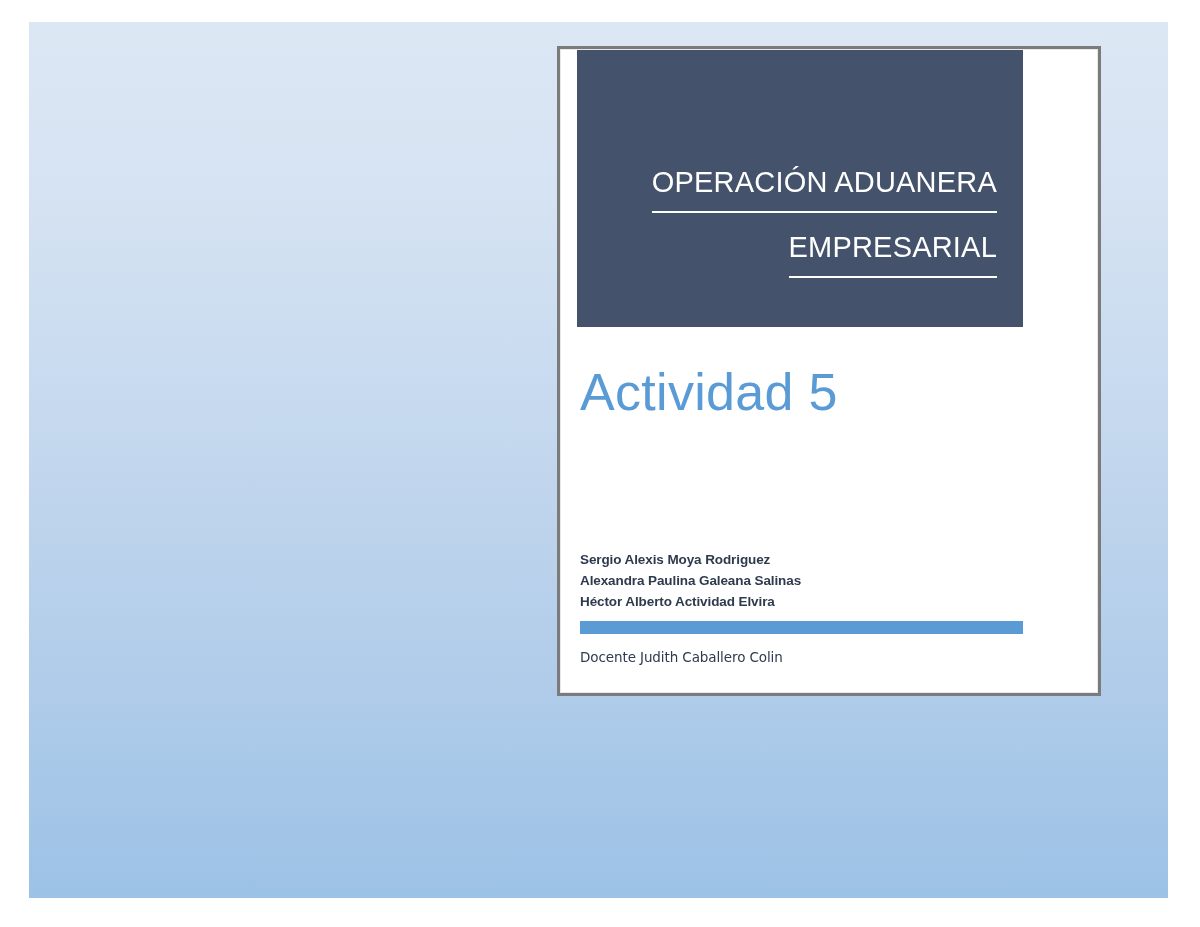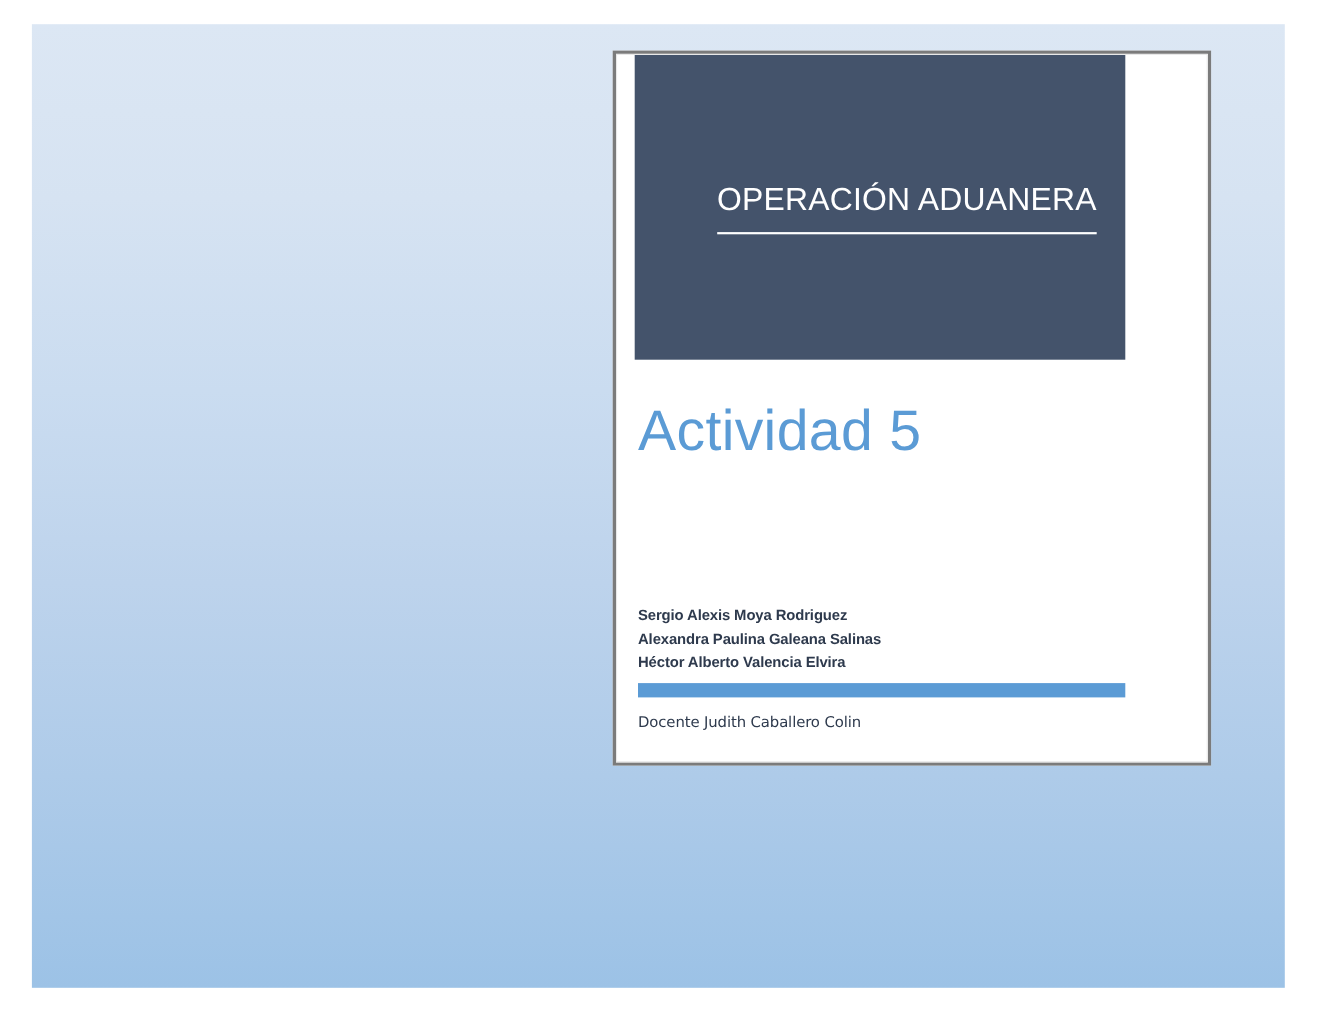--- a/index.html
+++ b/index.html
@@ -153,32 +153,35 @@
 <div id="viewer-canvas">
 
   <div id="document-page">
     <div id="page-inner">
 
       <div id="title-band">
         <div id="title-band-text">
           <div id="title-line-1">
             <span class="tline">OPERACIÓN ADUANERA</span>
           </div>
+          <div id="title-line-2">
+            <span class="tline">EMPRESARIAL</span>
+          </div>
         </div>
       </div>
 
       <div id="cover-body">
 
         <div id="doc-heading">Actividad 5</div>
 
 
         <div id="authors-block">
           <div class="author-line">Sergio Alexis Moya Rodriguez</div>
           <div class="author-line">Alexandra Paulina Galeana Salinas</div>
-          <div class="author-line">Héctor Alberto Valencia Elvira</div>
+          <div class="author-line">Héctor Alberto Actividad Elvira</div>
         </div>
 
         <div id="accent-bar"></div>
 
         <div id="instructor-line">Docente Judith Caballero Colin</div>
 
       </div>
 
     </div>
   </div>

